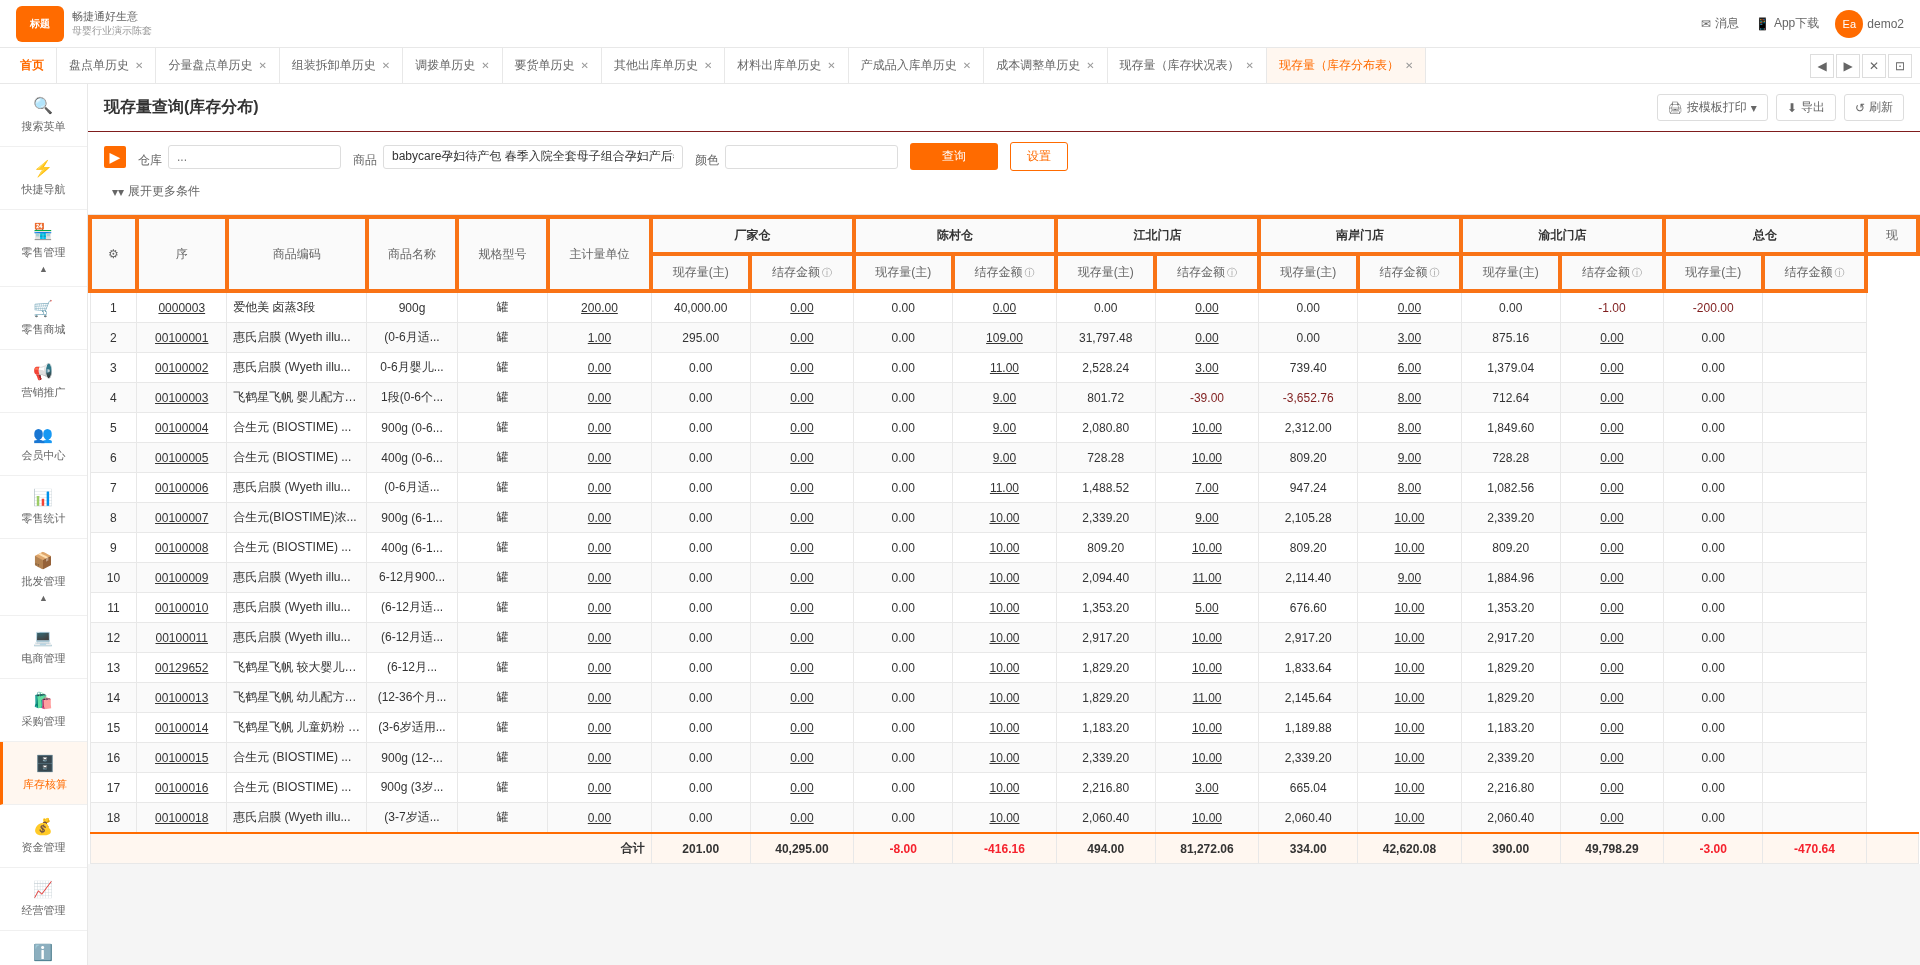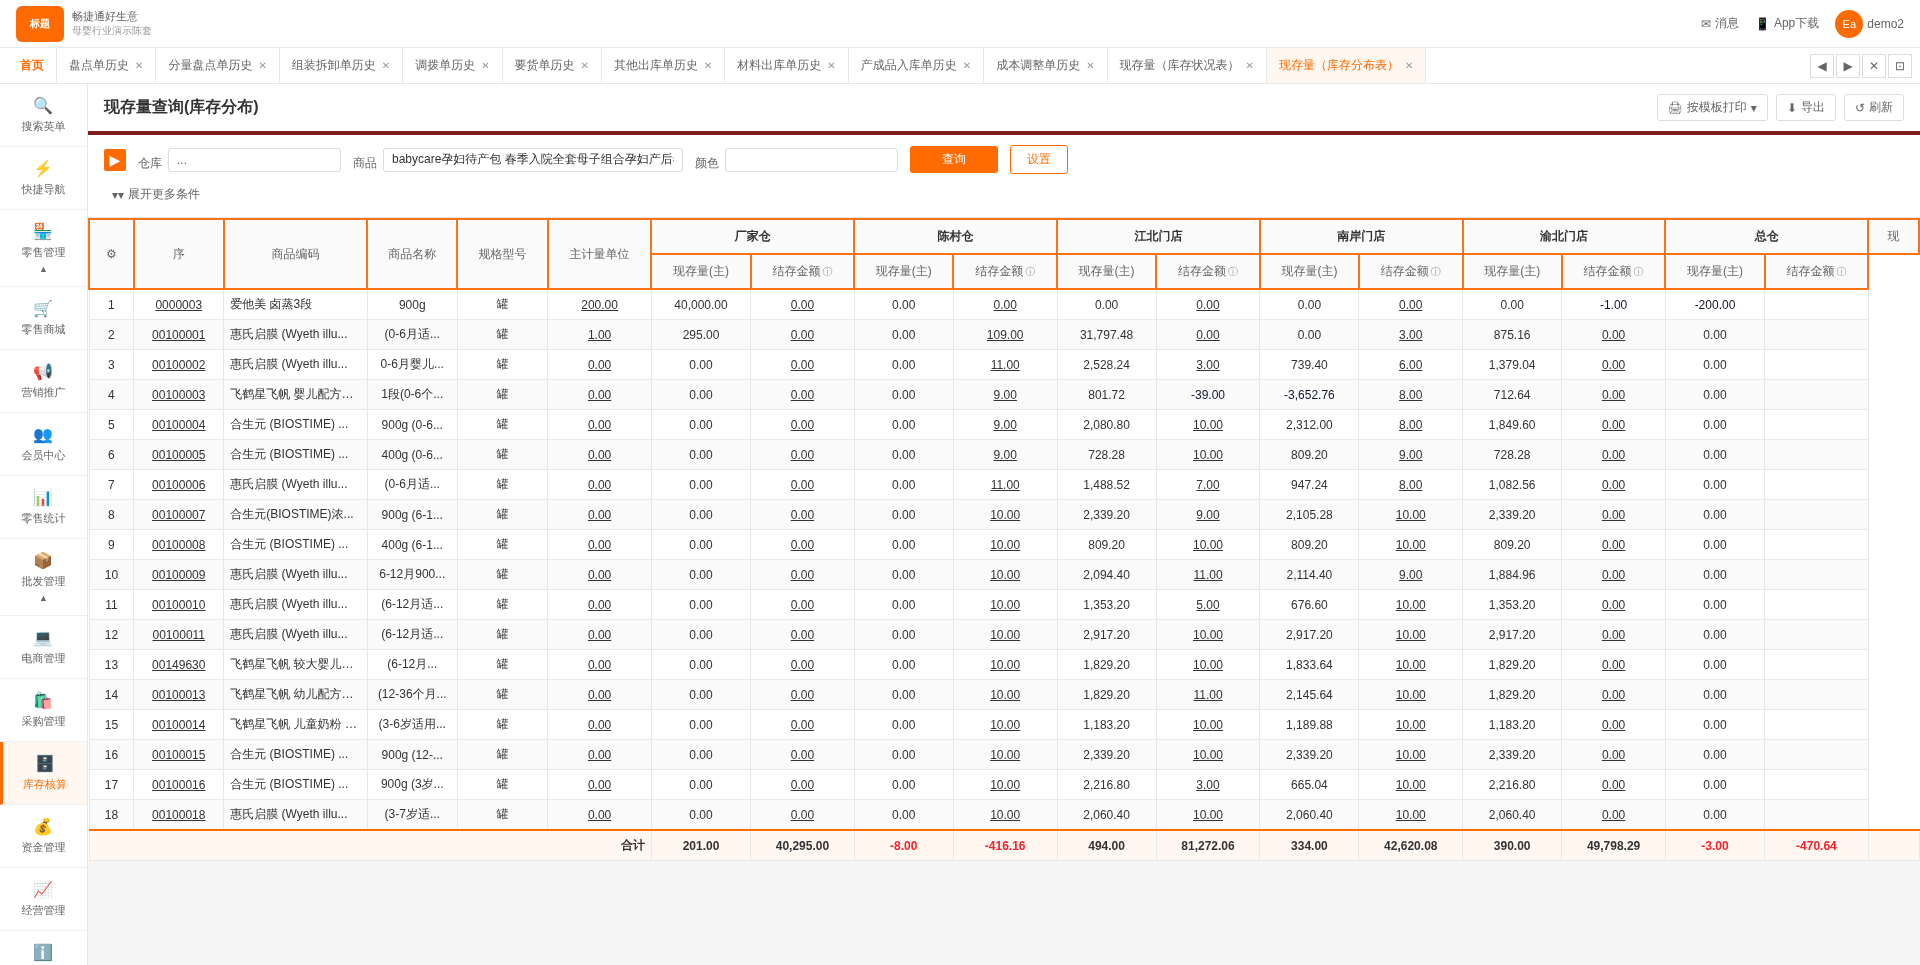--- a/index.html
+++ b/index.html
@@ -46,21 +46,21 @@
     }
     .sidebar-item.active { color: #ff6b00; background: #fff7f0; border-left: 3px solid #ff6b00; }
     .sidebar-item .icon { font-size: 16px; }
 
     
     .content { flex: 1; overflow: hidden; display: flex; flex-direction: column; }
 
     
     .page-header {
       display: flex; align-items: center; justify-content: space-between;
-      padding: 10px 16px; background: #fff; border-bottom: 4px solid #7f1d1d;
+      padding: 10px 16px; background: #fff; border-bottom: 1px solid #7f1d1d;
     }
     .page-title { font-size: 16px; font-weight: bold; color: #333; }
     .page-actions { display: flex; align-items: center; gap: 8px; }
     .btn-action {
       display: flex; align-items: center; gap: 4px; padding: 4px 10px;
       border: 1px solid #ddd; background: #fff; border-radius: 3px;
       cursor: pointer; font-size: 12px; color: #666;
     }
 
     
@@ -94,33 +94,33 @@
       border-radius: 2px; cursor: pointer; font-size: 14px;
     }
 
     
     .table-container { flex: 1; overflow: auto; padding: 0; background: #f5f5f5; }
     .data-table {
       width: 100%; border-collapse: collapse; background: #fff;
       font-size: 12px;
     }
     .data-table th {
-      background: #fafafa; border: 2px solid #f97316; padding: 8px 16px;
+      background: #fafafa; border: 4px solid #f97316; padding: 8px 16px;
       font-weight: normal; color: #666; text-align: center; white-space: nowrap;
       position: sticky; top: 0; z-index: 10;
     }
     .data-table th.group-header {
       background: #fafafa; font-weight: bold; color: #333;
     }
     .data-table td {
       border: 1px solid #e8e8e8; padding: 6px 6px; text-align: center;
       color: #333; white-space: nowrap;
     }
     .data-table tr.alt td { background: #fafafa; }
-    .data-table td.negative { color: #0f172a; }
+    .data-table td.negative { color: #7f1d1d; }
     .data-table td.underline { text-decoration: underline; color: #333; }
     .data-table .total-row td {
       background: #fff7f0; font-weight: bold; border-top: 2px solid #ff6b00;
     }
     .data-table .total-row td.negative { color: #f5222d; }
     .info-icon { color: #999; font-size: 10px; margin-left: 2px; }
     .col-no { width: 36px; }
     .col-code { width: 90px; }
 
     
@@ -595,21 +595,21 @@
     <td class="underline">10.00</td>
     <td class="">2,917.20</td>
     <td class="underline">10.00</td>
     <td>2,917.20</td>
     <td class="underline">0.00</td>
     <td class="">0.00</td>
     <td></td>
   </tr>
             <tr>
     <td>13</td>
-    <td style="text-decoration:underline;cursor:pointer;">00149630</td>
+    <td style="text-decoration:underline;cursor:pointer;">00129652</td>
     <td style="text-align:left;max-width:130px;overflow:hidden;text-overflow:ellipsis;">飞鹤星飞帆 较大婴儿配...</td>
     <td>(6-12月...</td>
     <td>罐</td>
     <td class="underline">0.00</td>
     <td>0.00</td>
     <td class="underline">0.00</td>
     <td>0.00</td>
     <td class="underline">10.00</td>
     <td>1,829.20</td>
     <td class="underline">10.00</td>

